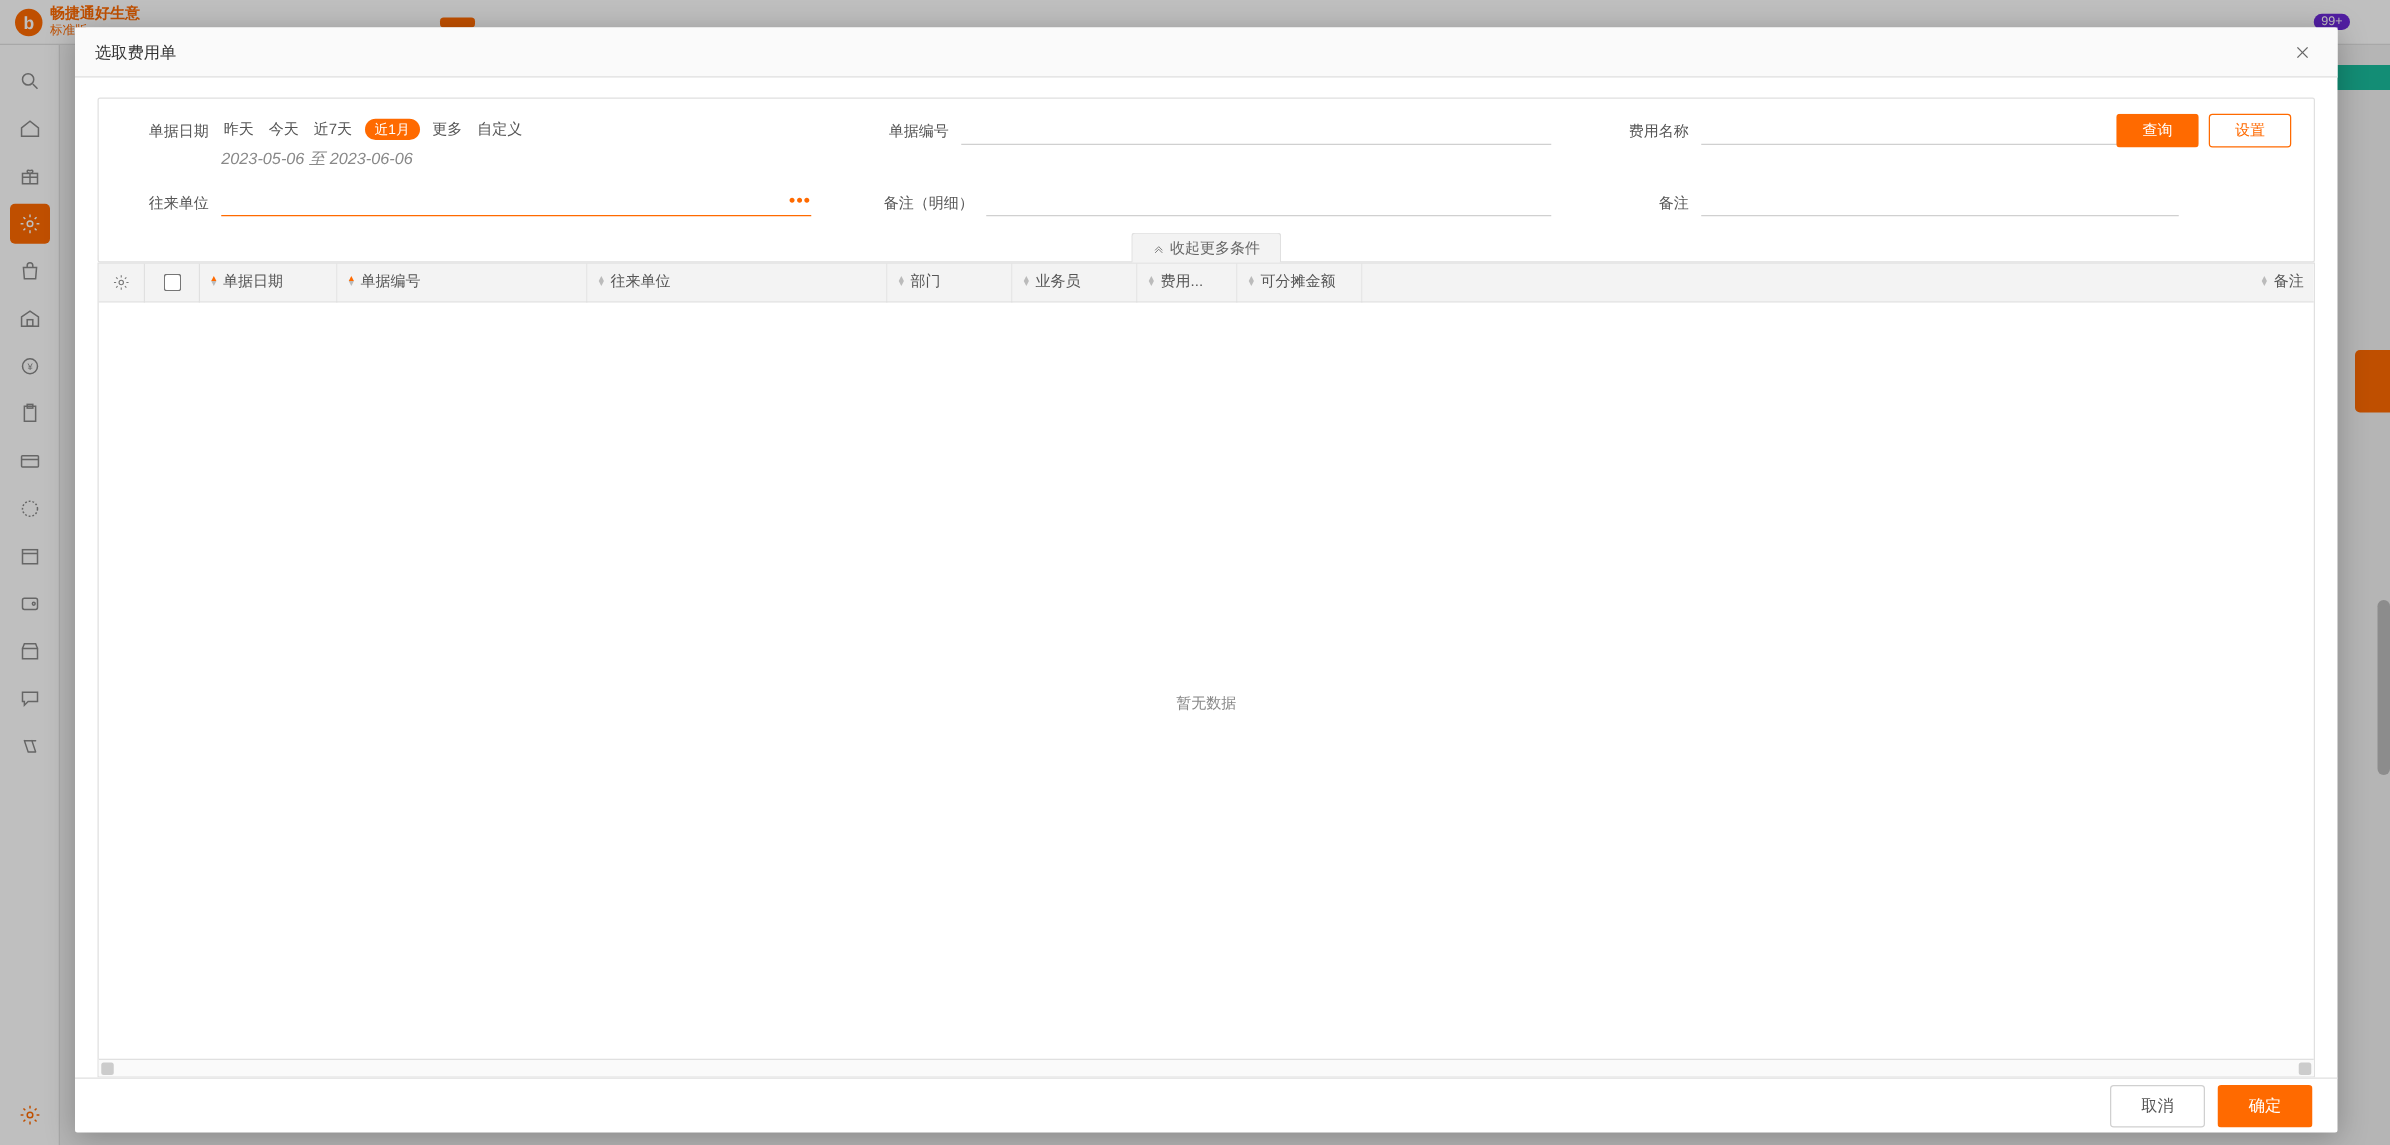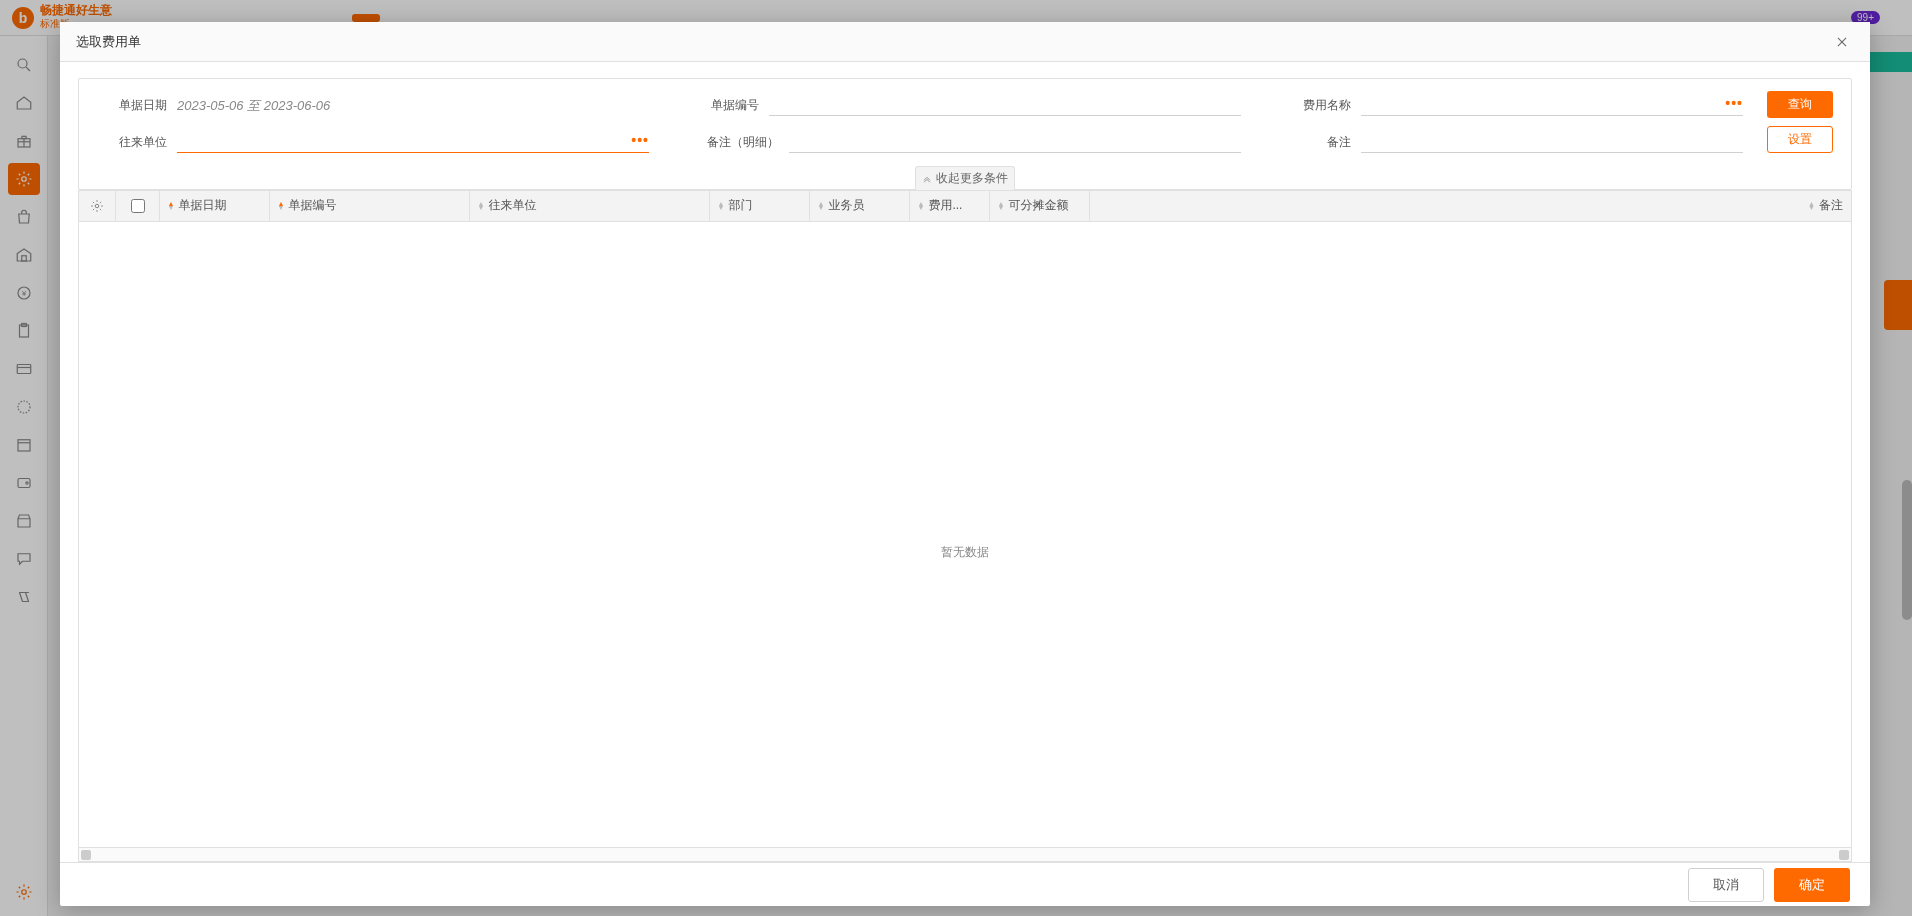--- a/index.html
+++ b/index.html
@@ -62,27 +62,27 @@
   .date-links{display:flex;gap:8px;flex-wrap:wrap;align-items:center;}
   .date-link{color:#555;cursor:pointer;padding:2px 2px;}
   .date-pill{background:var(--orange);color:#fff;border-radius:10px;padding:1px 8px;font-size:11px;}
   .date-range{color:var(--text-muted);font-size:13px;margin-top:4px;font-style:italic;}
 
   .underline-input{width:100%;border:none;border-bottom:1px solid var(--border-dark);outline:none;padding:4px 2px;font-size:12px;background:transparent;}
   .underline-input.focus{border-bottom:1px solid var(--orange);}
   .underline-wrap{position:relative;display:block;}
   .input-ellipsis{position:absolute;right:0;top:2px;color:var(--orange);font-weight:bold;letter-spacing:1px;cursor:pointer;font-size:14px;}
 
-  .filter-actions{position:absolute;top:12px;right:18px;display:flex;flex-direction:column;gap:8px;}
+  .filter-actions{position:absolute;top:12px;right:18px;display:flex;flex-direction:row;gap:8px;}
   .btn{border-radius:3px;padding:4px 20px;font-size:12px;cursor:pointer;border:1px solid transparent;}
   .btn-primary{background:var(--orange);color:#fff;}
   .btn-outline{background:#fff;color:var(--orange);border:1px solid var(--orange);}
   .btn-default{background:#fff;color:#555;border:1px solid var(--border-dark);}
 
-  .collapse-bar{margin:12px auto 0 auto;width:100px;text-align:center;background:#f3f3f3;border:1px solid var(--border);border-bottom:none;border-radius:3px 3px 0 0;padding:3px 0;color:#666;cursor:pointer;display:flex;align-items:center;justify-content:center;gap:4px;transform:translateY(1px);}
+  .collapse-bar{margin:12px auto 0 auto;width:120px;text-align:center;background:#f3f3f3;border:1px solid var(--border);border-bottom:none;border-radius:3px 3px 0 0;padding:3px 0;color:#666;cursor:pointer;display:flex;align-items:center;justify-content:center;gap:4px;transform:translateY(1px);}
   .collapse-bar svg{width:10px;height:10px;stroke:currentColor;fill:none;stroke-width:1.6;}
 
   
   .list-header{display:flex;align-items:baseline;gap:14px;margin:14px 0 8px 2px;}
   .list-header .title{font-size:13px;font-weight:600;}
   .list-header .sel{font-size:12px;}
   .list-header .sel .num{font-weight:bold;}
   .list-header .total{color:var(--text-muted);}
   .list-header .divider{color:var(--border-dark);}
 
@@ -241,20 +241,28 @@
   </div>
 
   <div class="modal-body">
 
     <div class="filter-panel">
       <div class="filter-grid">
 
         <div class="filter-cell">
           <label>单据日期</label>
           <div class="filter-content">
+            <div class="date-links">
+              <span class="date-link">昨天</span>
+              <span class="date-link">今天</span>
+              <span class="date-link">近7天</span>
+              <span class="date-pill">近1月</span>
+              <span class="date-link">更多</span>
+              <span class="date-link">自定义</span>
+            </div>
             <div class="date-range">2023-05-06 至 2023-06-06</div>
           </div>
         </div>
 
         <div class="filter-cell">
           <label>单据编号</label>
           <div class="filter-content underline-wrap">
             <input class="underline-input" type="text" style="">
           </div>
         </div>

